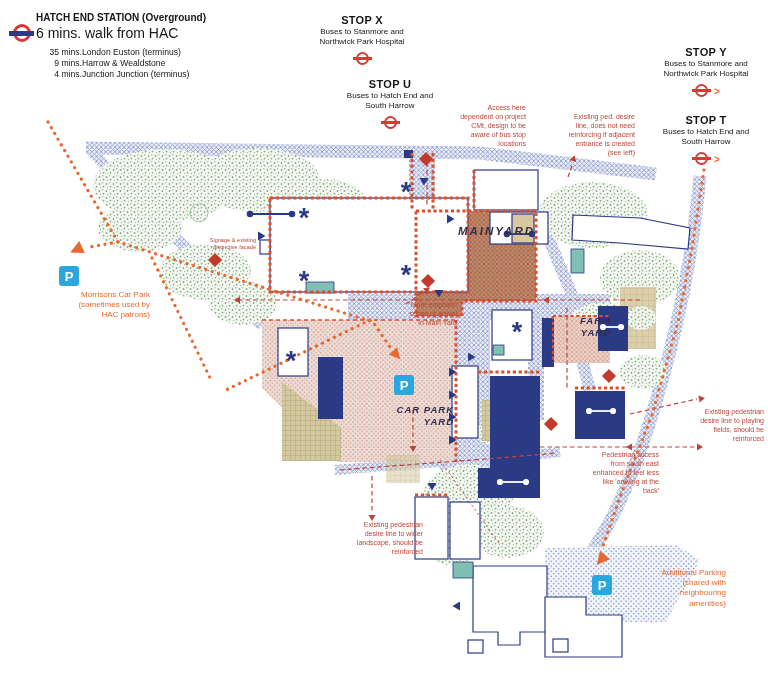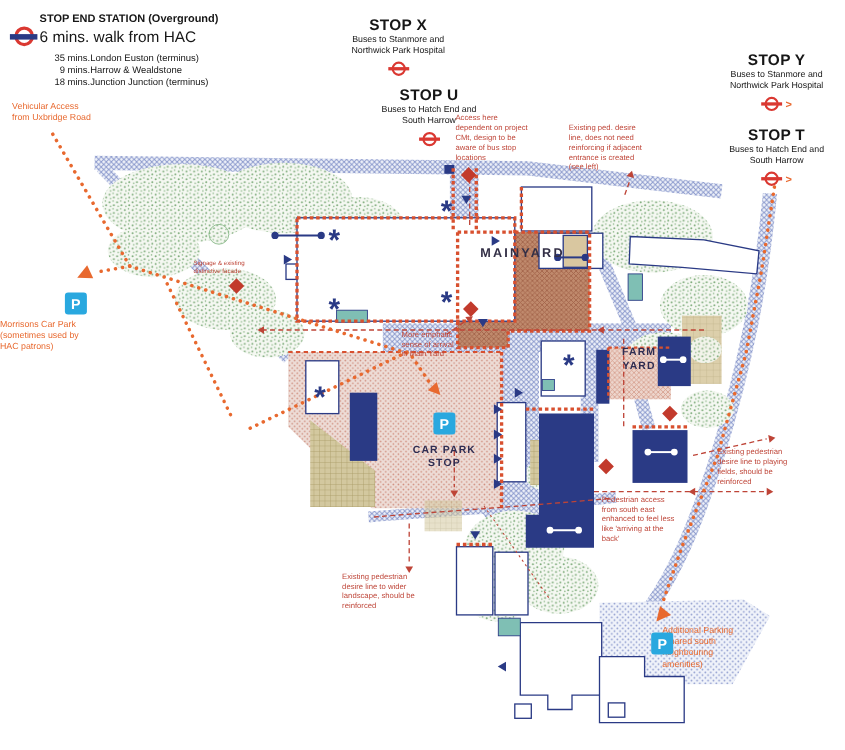--- a/index.html
+++ b/index.html
@@ -1,45 +1,45 @@
 <!DOCTYPE html>
 <html><head>
 <meta charset="utf-8">
 <style>
   html,body{margin:0;padding:0;background:#fff;}
   .canvas{position:relative;width:768px;height:682px;background:#fff;overflow:hidden;
           font-family:"Liberation Sans",sans-serif;}
   .canvas svg{position:absolute;left:0;top:0;}
   .abs{position:absolute;}
-  .note{position:absolute;white-space:pre-line;text-align:left;line-height:1.28;}
+  .note{position:absolute;white-space:pre-line;text-align:right;line-height:1.28;}
   .note.orange{color:#E8692F;font-size:8px;}
   .note.red{color:#BE4437;font-size:7px;}
   .note.tiny{font-size:5.6px;line-height:1.2;}
   .note.left{text-align:left;}
   .hdr{position:absolute;left:36px;top:12px;color:#161616;}
   .hdr-title{font-weight:bold;font-size:10px;}
   .hdr-sub{font-size:14px;margin-top:2px;}
   .journeys{position:absolute;left:36px;top:47px;font-size:8.6px;color:#161616;text-align:right;}
   .journeys .row{display:flex;line-height:11px;}
   .journeys .t{width:46px;}
   .stop{position:absolute;width:150px;text-align:center;color:#161616;}
-  .stop-title{font-weight:bold;font-size:14px;letter-spacing:.3px;}
+  .stop-title{font-weight:bold;font-size:11px;letter-spacing:.3px;}
   .stop-desc{font-size:8px;white-space:pre-line;line-height:1.3;margin-top:1px;text-align:center;}
   .stop-r{margin-top:4px;display:flex;justify-content:center;align-items:center;gap:3px;}
   .roundel{position:relative;display:inline-block;width:19px;height:15px;}
   .roundel .ring{position:absolute;left:3px;top:0;width:13px;height:13px;border:2.6px solid #DA3831;
                  border-radius:50%;box-sizing:border-box;background:#fff;}
   .roundel .bar{position:absolute;left:0;top:5.4px;width:19px;height:3.2px;background:#DA3831;}
   .roundel.station{width:25px;height:19px;}
   .roundel.station .ring{left:3.5px;width:18px;height:18px;border-width:3.4px;}
   .roundel.station .bar{top:7.4px;width:25px;height:4.2px;background:#2A3A85;}
   .chev{color:#E8692F;font-weight:bold;font-size:10px;}
   .picon{position:absolute;width:20px;height:20px;background:#29A8DF;color:#fff;border-radius:3px;
          font-weight:bold;font-size:13px;display:flex;align-items:center;justify-content:center;}
-  .yard{position:absolute;font-weight:bold;text-align:center;white-space:pre-line;color:#332F46;}
+  .yard{position:absolute;font-weight:bold;text-align:right;white-space:pre-line;color:#332F46;font-style:italic;}
   .yard.main{font-size:11.5px;letter-spacing:2px;}
   .yard.small{font-size:9.5px;letter-spacing:1px;line-height:1.25;color:#2F2D52;}
 </style>
 </head>
 <body>
 
 <div class="canvas">
 
   
   <svg width="768" height="682" viewBox="0 0 768 682">
@@ -269,34 +269,34 @@
       </g>
     </g>
   </svg>
 
   
   <span class="roundel station abs" style="left:9px;top:24px">
     <span class="ring"></span>
     <span class="bar"></span>
   </span>
   <div class="hdr">
-    <div class="hdr-title">STOP END STATION (Overground)</div>
+    <div class="hdr-title">HATCH END STATION (Overground)</div>
     <div class="hdr-sub">6 mins. walk from HAC</div>
   </div>
   <div class="journeys">
     <div class="row">
       <span class="t">35 mins.</span>
       <span>London Euston (terminus)</span>
     </div>
     <div class="row">
       <span class="t">9 mins.</span>
       <span>Harrow &amp; Wealdstone</span>
     </div>
     <div class="row">
-      <span class="t">18 mins.</span>
+      <span class="t">4 mins.</span>
       <span>Junction Junction (terminus)</span>
     </div>
   </div>
 
   
   <div class="stop" style="left:287px;top:14px">
     <div class="stop-title">STOP X</div>
     <div class="stop-desc">Buses to Stanmore and
 Northwick Park Hospital</div>
     <div class="stop-r">
@@ -336,27 +336,25 @@
     <div class="stop-r">
       <span class="roundel">
           <span class="ring"></span>
           <span class="bar"></span>
         </span>
       <span class="chev">&gt;</span>
     </div>
   </div>
 
   
-  <div class="note orange left" style="left:11px;top:92px;width:150px">Vehicular Access
-from Uxbridge Road</div>
   <div class="note orange" style="left:0px;top:290px;width:150px">Morrisons Car Park
 (sometimes used by
 HAC patrons)</div>
   <div class="note orange" style="left:602px;top:568px;width:124px">Additional Parking
-(shared south
+(shared with
 neighbouring
 amenities)</div>
 
   
   <div class="note red" style="left:414px;top:104px;width:112px">Access here
 dependent on project
 CMt, design to be
 aware of bus stop
 locations</div>
   <div class="note red" style="left:517px;top:113px;width:118px">Existing ped. desire
@@ -381,20 +379,20 @@
   <div class="note red" style="left:311px;top:521px;width:112px">Existing pedestrian
 desire line to wider
 landscape, should be
 reinforced</div>
 
   
   <div class="yard main" style="left:415px;top:225px;width:120px">MAINYARD</div>
   <div class="yard small" style="left:551px;top:315px;width:60px">FARM
 YARD</div>
   <div class="yard small" style="left:354px;top:404px;width:100px">CAR PARK
-STOP</div>
+YARD</div>
 
   
   <div class="picon" style="left:59px;top:266px">P</div>
   <div class="picon" style="left:394px;top:375px">P</div>
   <div class="picon" style="left:592px;top:575px">P</div>
 
 </div>
 
 </body></html>

